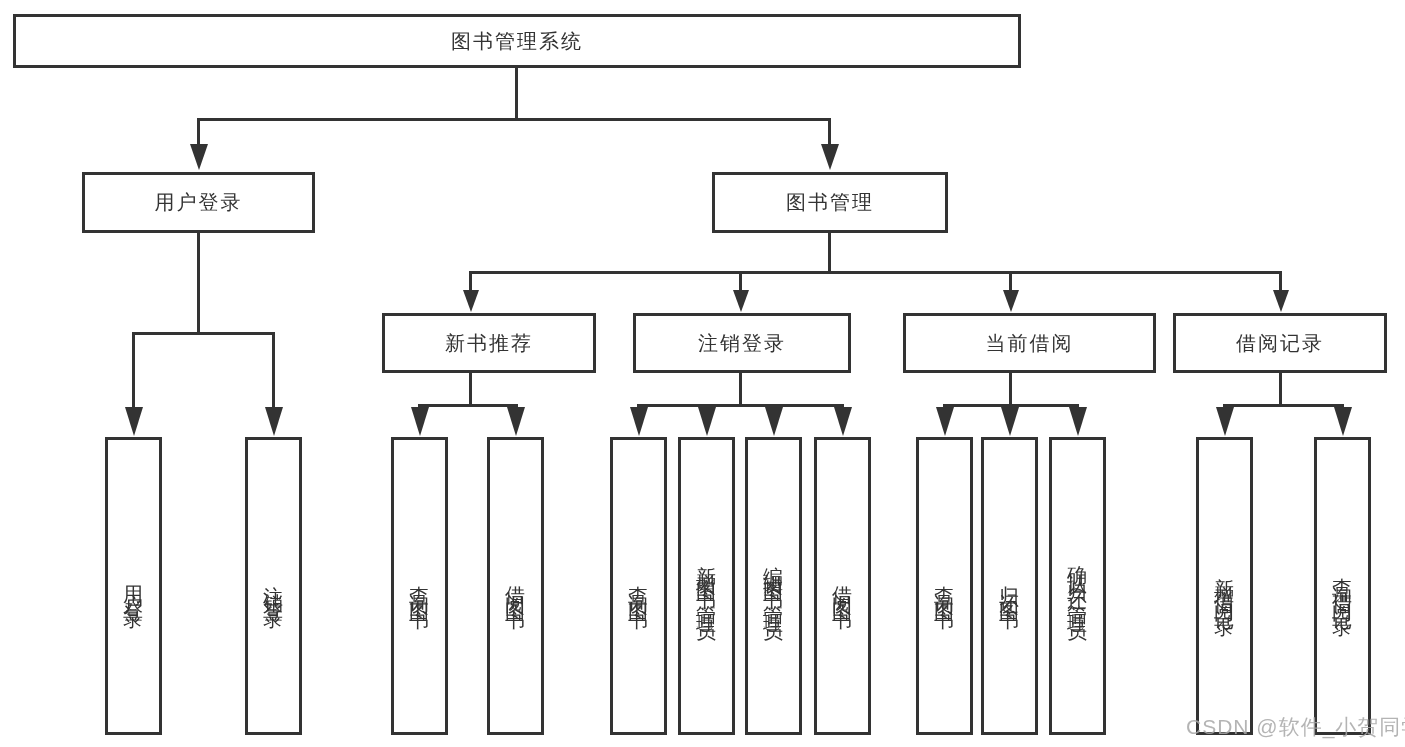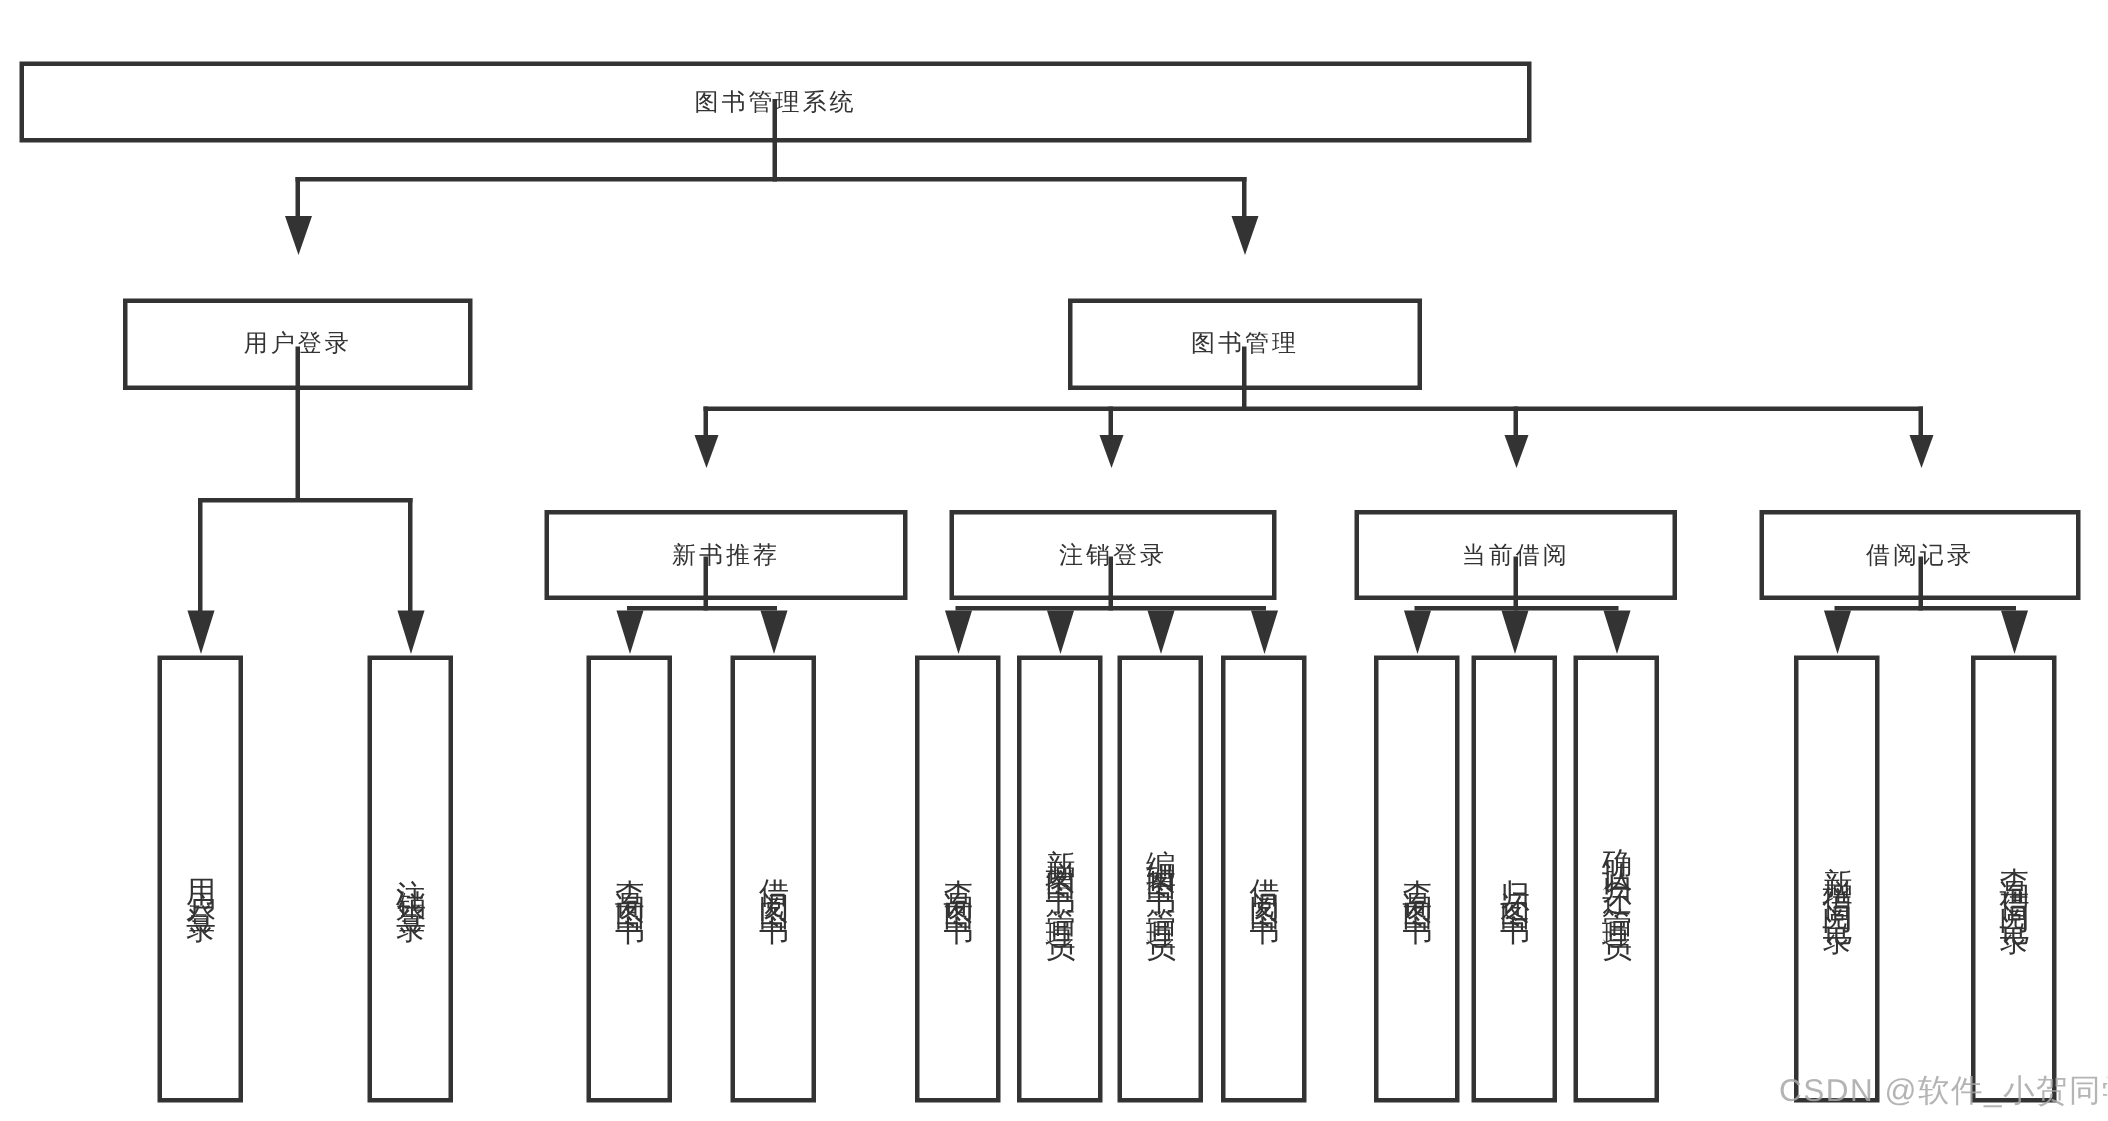--- a/index.html
+++ b/index.html
@@ -21,24 +21,23 @@
   }
   
   .hnode {
     position: absolute;
     box-sizing: border-box;
     border: 3px solid var(--border);
     background: var(--background);
     display: flex;
     align-items: center;
     justify-content: center;
-    font-size: 16px;
+    font-size: 20px;
     letter-spacing: 2px;
     white-space: nowrap;
-    margin-top: 27px;
   }
   
   .vnode {
     position: absolute;
     box-sizing: border-box;
     border: 3px solid var(--border);
     background: var(--background);
     width: 57px;
     height: 298px;
     top: 437px;
@@ -77,25 +76,25 @@
 <body>
 
 <div id="canvas">
 
   <div class="hnode" style="left:13px; top:14px; width:1008px; height:54px;">图书管理系统</div>
 
   <div class="hnode" style="left:82px; top:172px; width:233px; height:61px;">用户登录</div>
 
   <div class="hnode" style="left:712px; top:172px; width:236px; height:61px;">图书管理</div>
 
-  <div class="hnode" style="left:363px; top:313px; width:242px; height:60px;">新书推荐</div>
+  <div class="hnode" style="left:382px; top:313px; width:214px; height:60px;">新书推荐</div>
 
   <div class="hnode" style="left:633px; top:313px; width:218px; height:60px;">注销登录</div>
 
-  <div class="hnode" style="left:903px; top:313px; width:215px; height:60px;">当前借阅</div>
+  <div class="hnode" style="left:903px; top:313px; width:253px; height:60px;">当前借阅</div>
 
   <div class="hnode" style="left:1173px; top:313px; width:214px; height:60px;">借阅记录</div>
 
   <div class="vnode" style="left:105px;">用户登录</div>
   <div class="vnode" style="left:245px;">注销登录</div>
 
   <div class="vnode" style="left:391px;">查询图书</div>
   <div class="vnode" style="left:487px;">借阅图书</div>
 
   <div class="vnode" style="left:610px;">查询图书</div>

